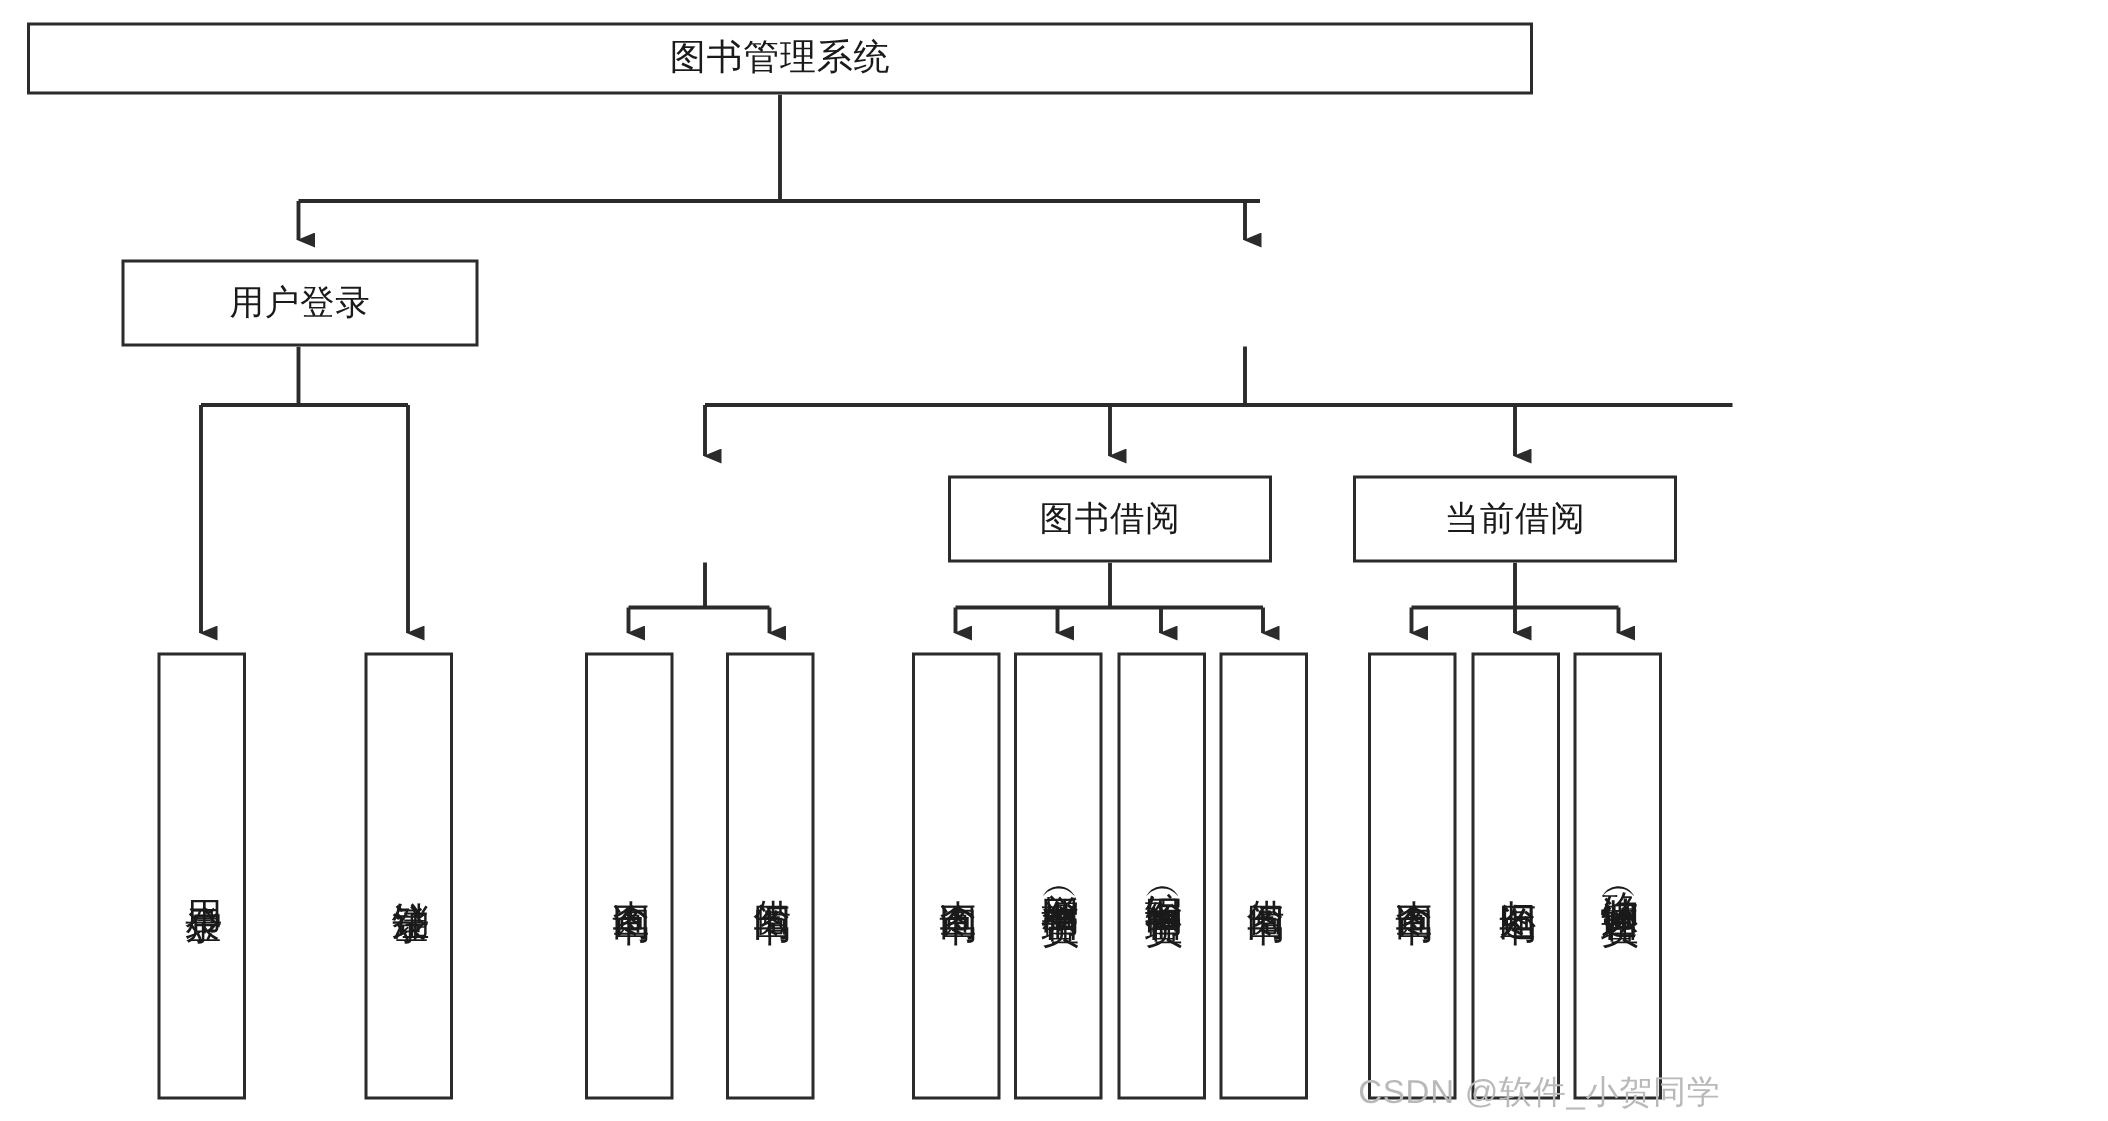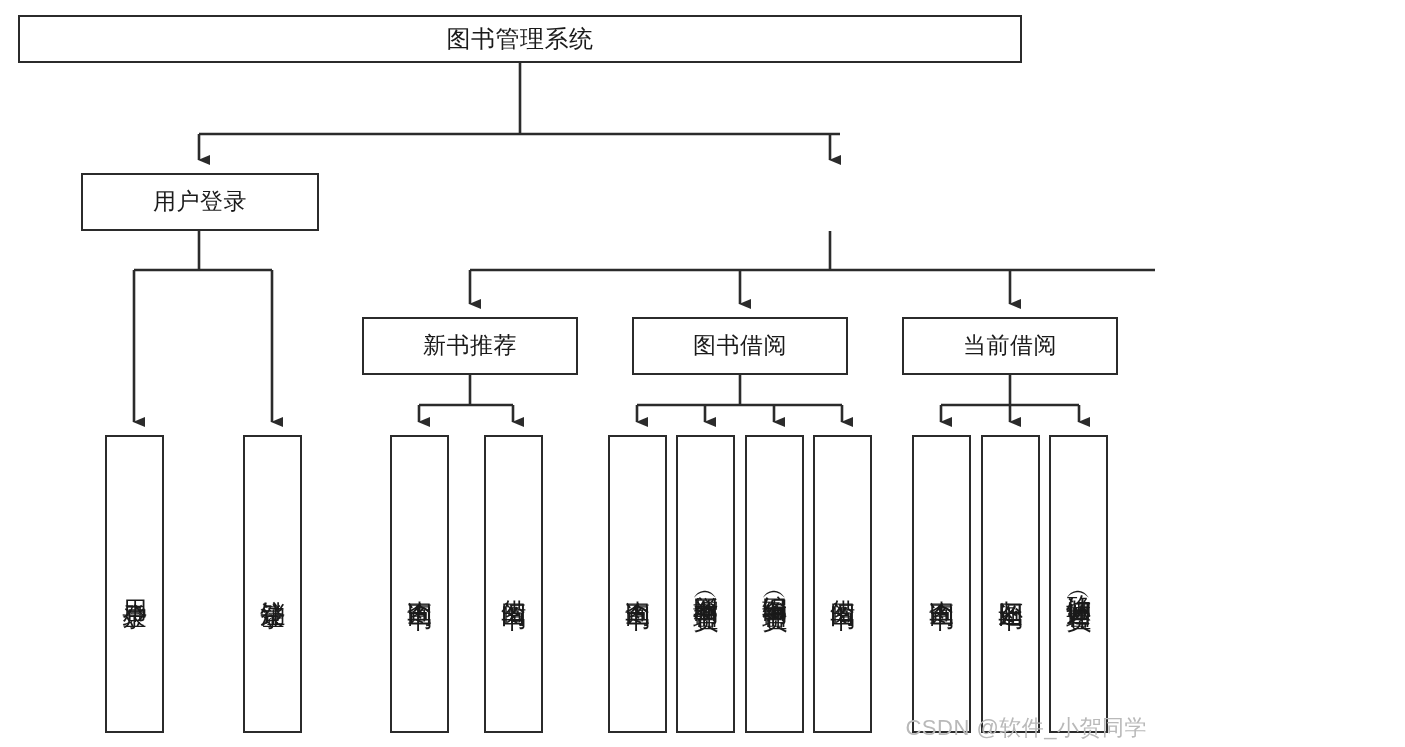--- a/index.html
+++ b/index.html
@@ -134,23 +134,20 @@
 
   <div class="node horiz root" style="left:18px; top:15px; width:1004px; height:48px;">
     <span class="label">图书管理系统</span>
   </div>
 
   <div class="node horiz" style="left:81px; top:173px; width:238px; height:58px;">
     <span class="label">用户登录</span>
   </div>
 
 
-  <div class="node horiz" style="left:362px; top:317px; width:216px; height:58px;">
-    <span class="label">新书推荐</span>
-  </div>
 
   <div class="node horiz" style="left:632px; top:317px; width:216px; height:58px;">
     <span class="label">图书借阅</span>
   </div>
 
   <div class="node horiz" style="left:902px; top:317px; width:216px; height:58px;">
     <span class="label">当前借阅</span>
   </div>
 
 

